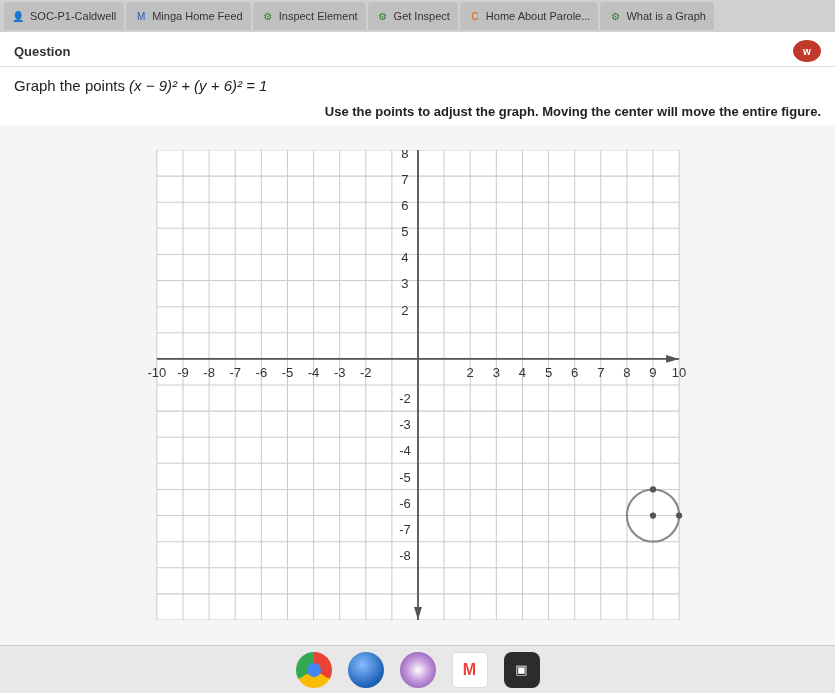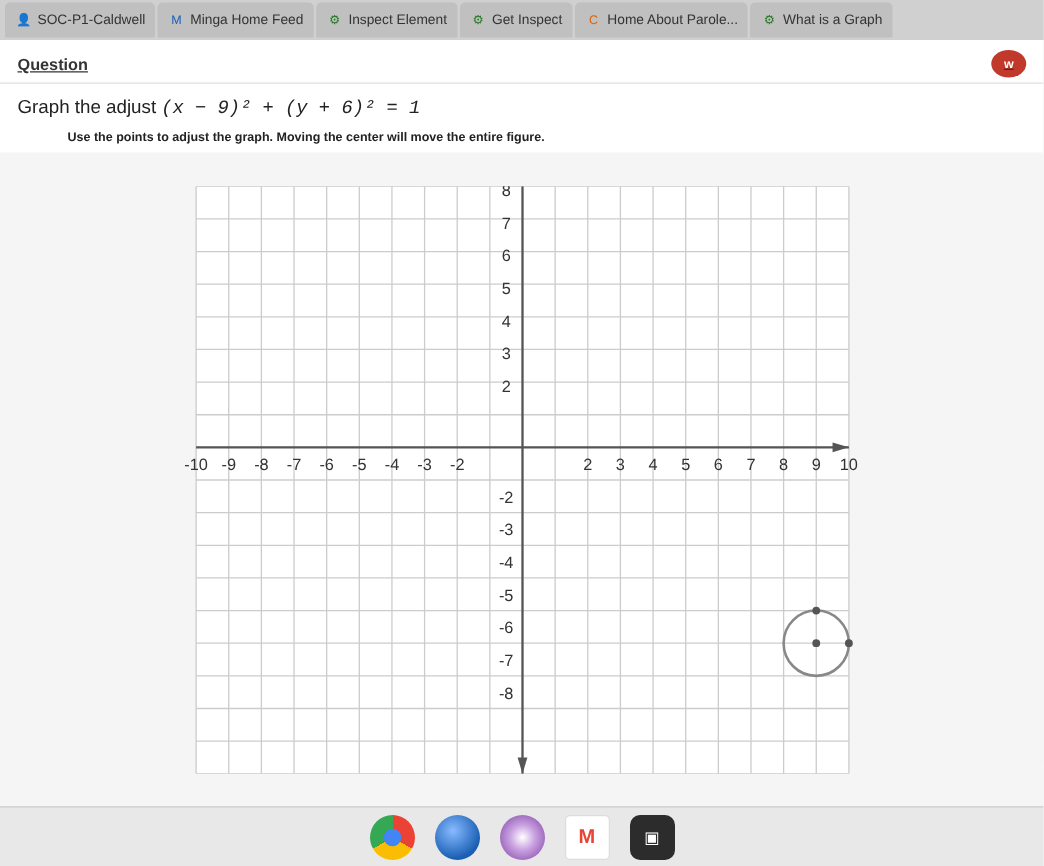--- a/index.html
+++ b/index.html
@@ -61,21 +61,20 @@
     
     .question-header {
       padding: 8px 14px 4px 14px;
       font-size: 13px;
       font-weight: bold;
       color: #333;
       border-bottom: 1px solid #e0e0e0;
       display: flex;
       align-items: center;
       justify-content: space-between;
-      text-decoration: underline;
     }
     .w-button {
       width: 28px;
       height: 22px;
       border-radius: 50%;
       background: #c0392b;
       color: white;
       display: flex;
       align-items: center;
       justify-content: center;
@@ -86,22 +85,22 @@
 
     
     .equation-area {
       padding: 10px 14px 4px 14px;
       font-size: 15px;
       color: #222;
     }
 
     
     .instruction-text {
-      text-align: left;
-      font-size: 10px;
+      text-align: right;
+      font-size: 13px;
       font-weight: bold;
       color: #222;
       padding: 6px 14px;
       margin-left: 40px;
     }
 
     
     .graph-container {
       flex: 1;
       display: flex;
@@ -169,22 +168,22 @@
 <div class="page">
 
   <div class="question-header">
     <span>Question</span>
     <div class="w-button">
       <span>w</span>
     </div>
   </div>
 
   <div class="equation-area">
-    <span>Graph the adjust </span>
-    <span style="font-style: italic; font-family: Liberation Mono, monospace;">(x − 9)² + (y + 6)² = 1</span>
+    <span>Graph the points </span>
+    <span style="font-style: italic;">(x − 9)² + (y + 6)² = 1</span>
   </div>
 
   <div class="instruction-text">Use the points to adjust the graph. Moving the center will move the entire figure.</div>
 
   <div class="graph-container">
     <svg class="graph-svg" width="620" height="470" viewBox="-10 -8 20 18">
 
       <rect x="0" y="-8" width="10" height="18" fill="#e8f0e8" opacity="0.5"></rect>
       <rect x="-10" y="-8" width="20" height="18" fill="white"></rect>
 

